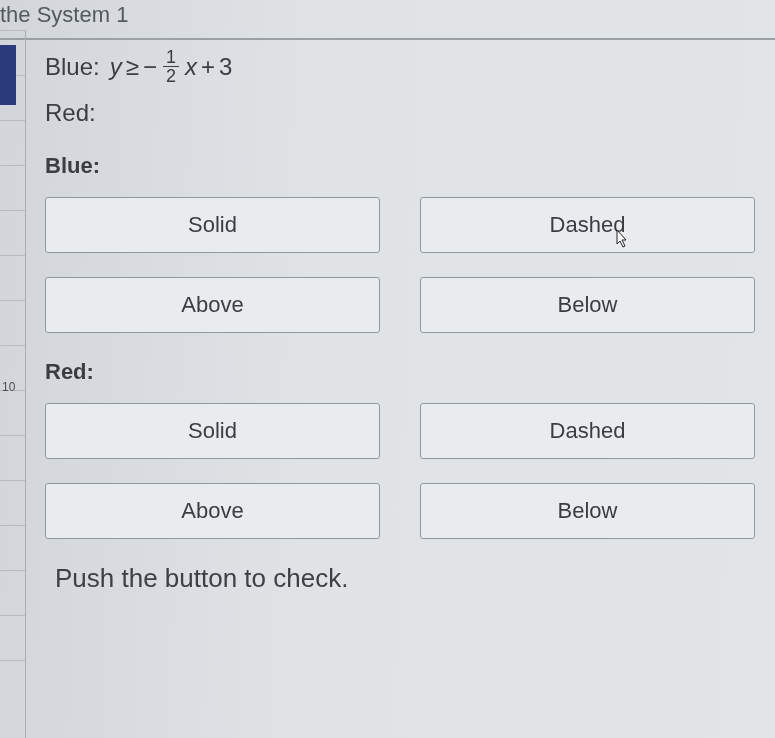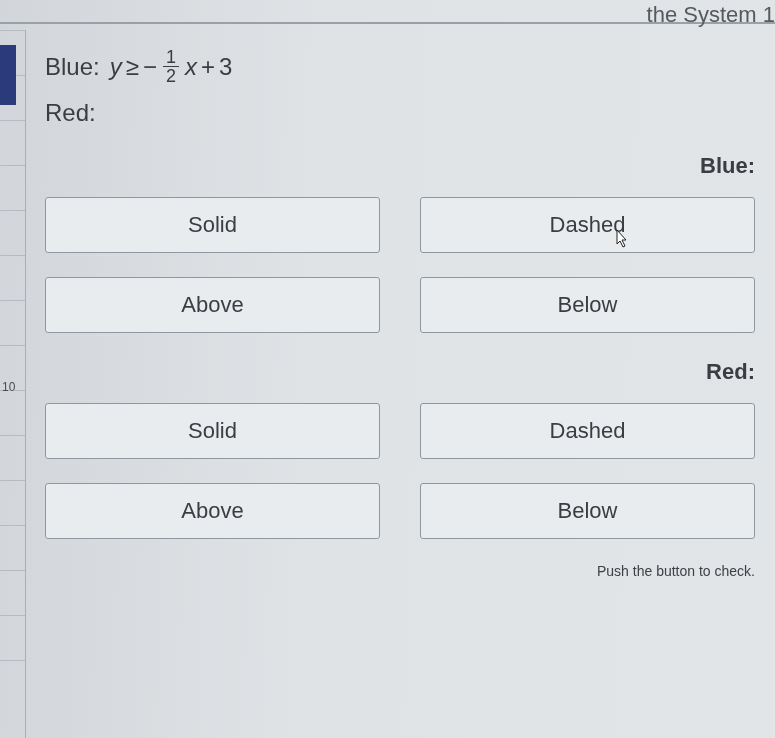--- a/index.html
+++ b/index.html
@@ -37,44 +37,42 @@
     left: 2px;
     top: 380px;
     font-size: 12px;
     color: #4a4e52;
   }
   .title-bar {
     position: absolute;
     left: 0;
     top: 0;
     width: 100%;
-    height: 24px;
+    height: 40px;
     border-bottom: 2px solid #9aa0a6;
     padding-left: 0px;
     font-size: 22px;
     color: #555a5f;
     display: flex;
     align-items: flex-start;
     padding-top: 2px;
-    justify-content: flex-end;
   }
   .color-chip {
     position: absolute;
     left: 0;
     top: 45px;
     width: 16px;
     height: 60px;
     background: #2b3a7a;
   }
   .content {
     position: absolute;
     left: 45px;
     top: 48px;
     right: 20px;
-    text-align: right;
   }
   .eq-line {
     font-size: 24px;
     color: #3a3e42;
     margin-bottom: 14px;
     display: flex;
     align-items: center;
     gap: 4px;
   }
   .eq-line .label { margin-right: 6px; }
@@ -109,21 +107,21 @@
     border-radius: 3px;
     display: flex;
     align-items: center;
     justify-content: center;
     font-size: 22px;
     color: #3a3e42;
     cursor: pointer;
     position: relative;
   }
   .footer-text {
-    font-size: 14px;
+    font-size: 26px;
     color: #3d4145;
     margin-top: 20px;
     margin-left: 10px;
   }
   .cursor {
     position: absolute;
     pointer-events: none;
     font-size: 18px;
     color: #222;
   }

